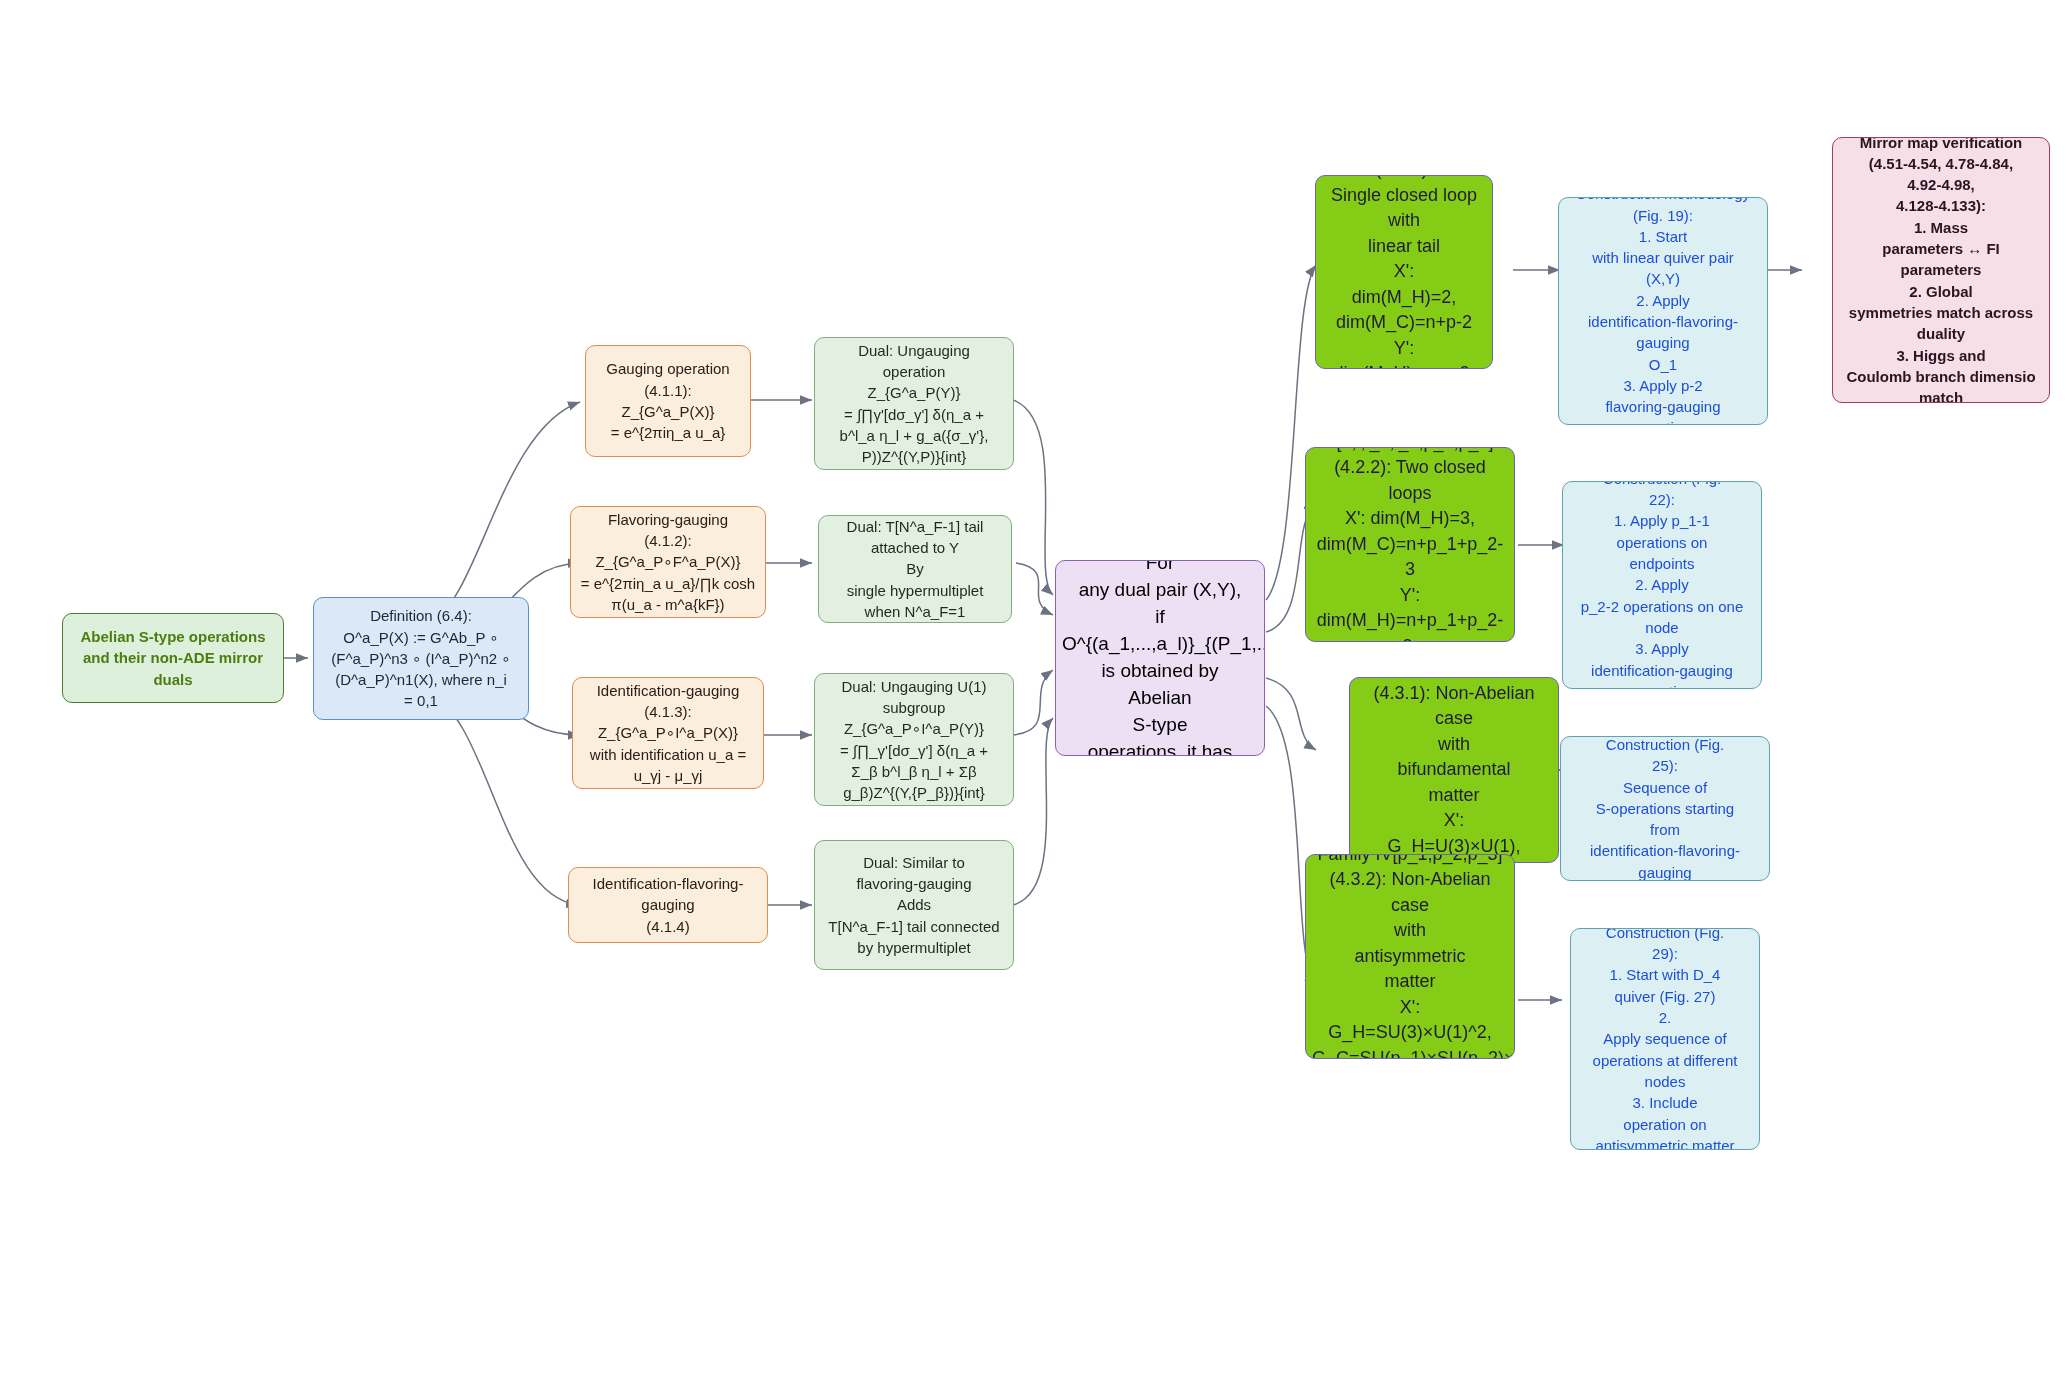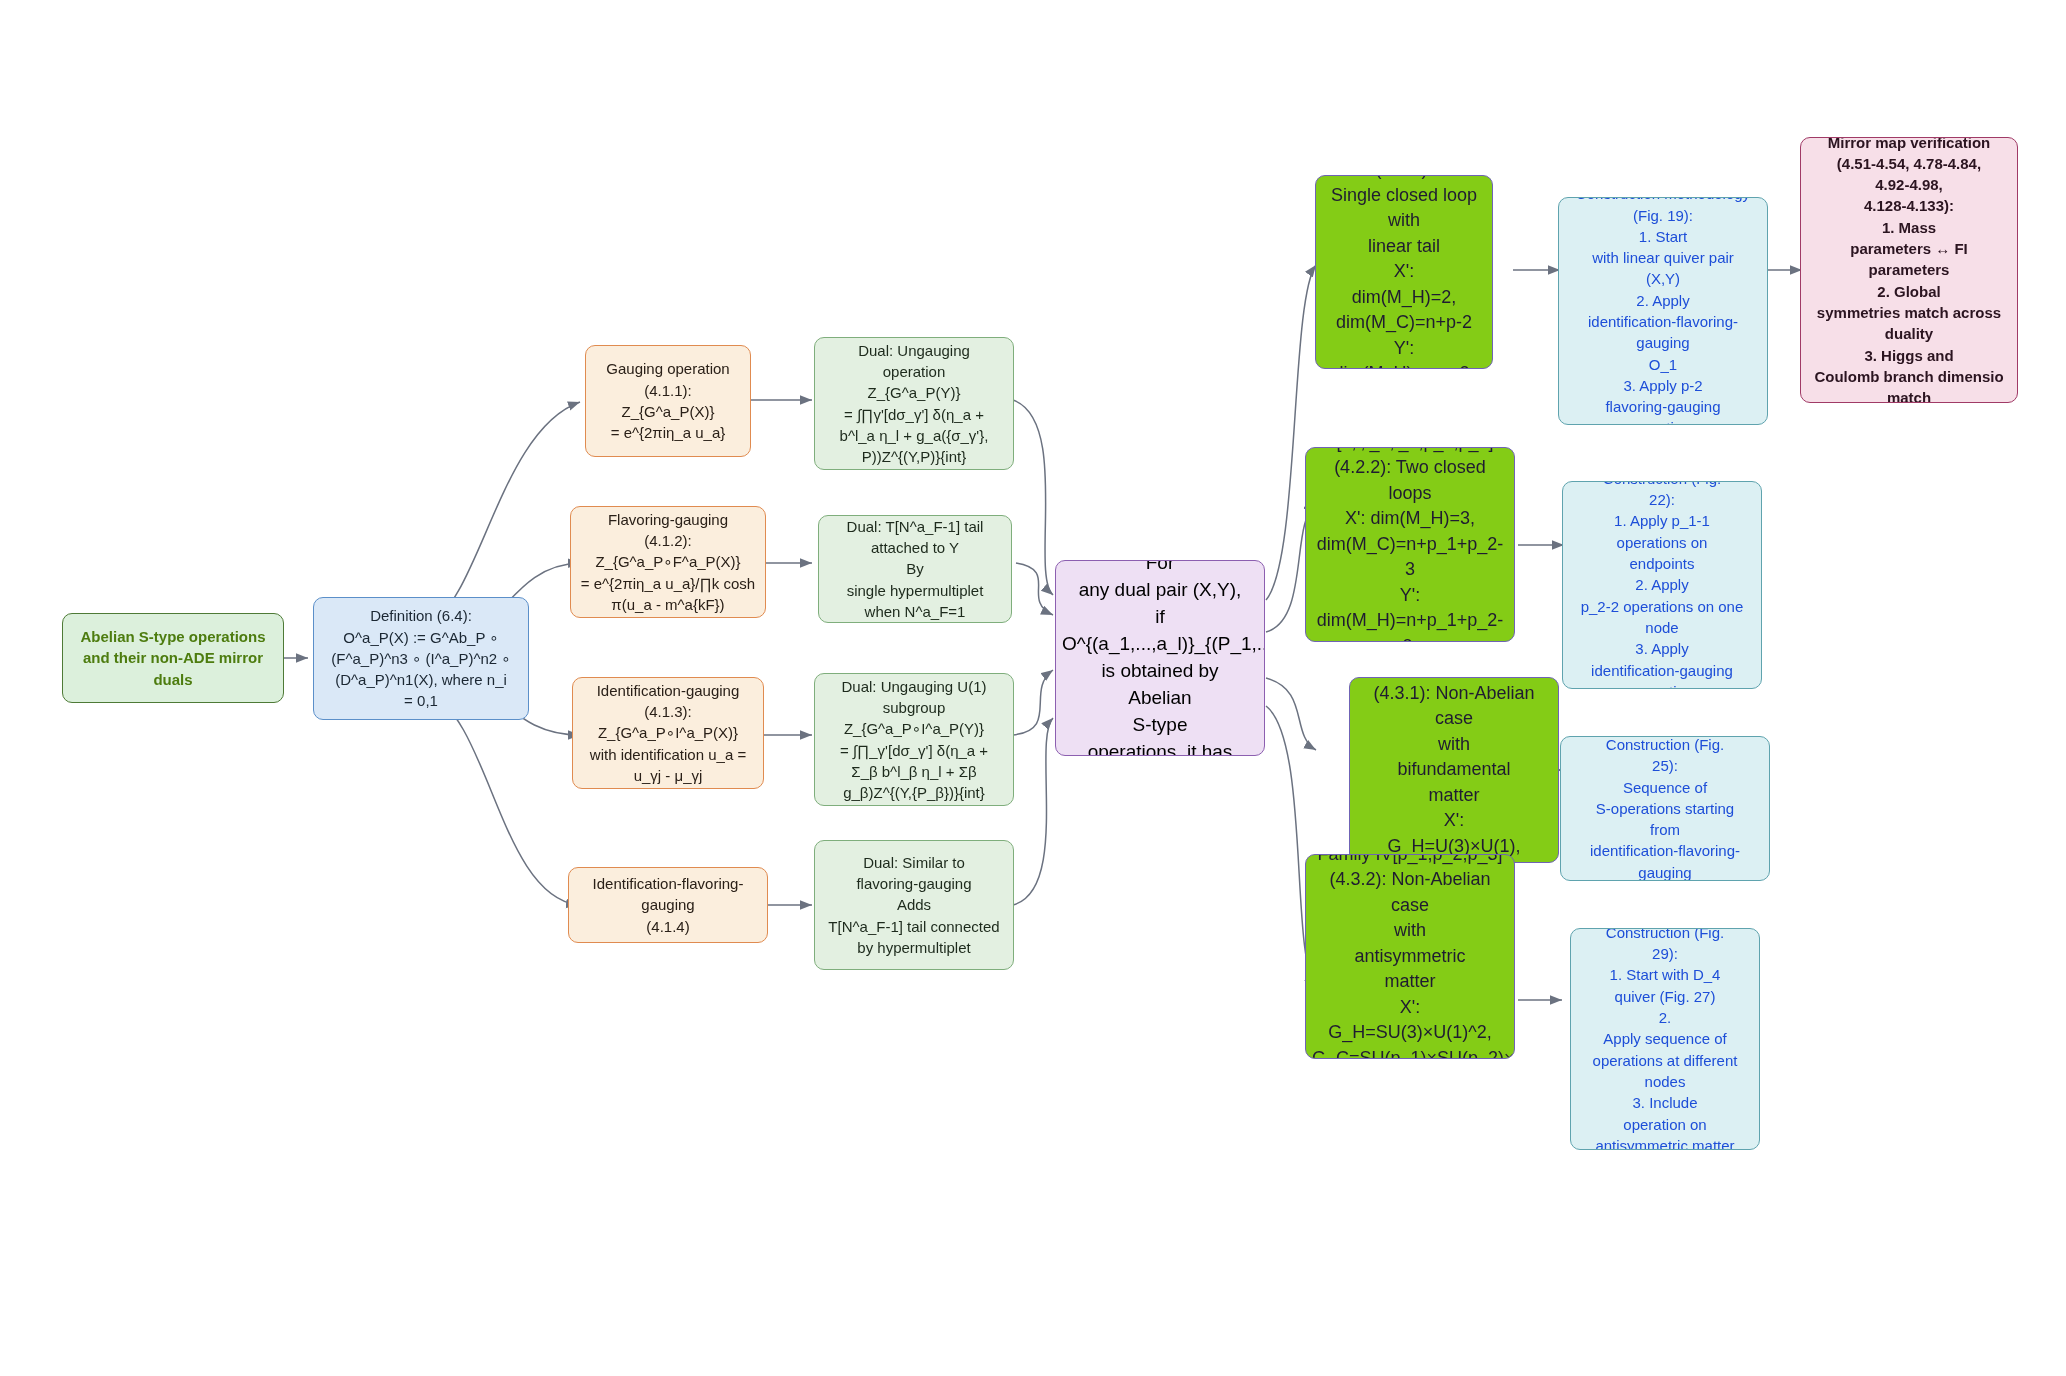--- a/index.html
+++ b/index.html
@@ -11,21 +11,21 @@
         border-style:solid;display:flex;align-items:center;justify-content:center;
         text-align:center;overflow:hidden;padding:8px 6px;}
   .node .txt{width:100%;white-space:pre-line;line-height:1.42;}
   .n-start{background:#dcf0dc;border-color:#4e7a36;color:#4d7c0f;font-weight:bold;font-size:15px;}
   .n-def{background:#dae8f7;border-color:#5b8fc9;color:#1b2733;font-size:15px;}
   .n-op{background:#fbeedd;border-color:#e08b50;color:#2a2018;font-size:15px;}
   .n-dual{background:#e3f0e1;border-color:#7fae7c;color:#1d2a1c;font-size:15px;}
   .n-theorem{background:#eee0f4;border-color:#8c5fb0;color:#000000;font-size:19px;}
   .n-family{background:#84cc16;border-color:#6f63b5;color:#1f1c31;font-size:18px;}
   .n-constr{background:#dcf0f3;border-color:#5fa3ae;color:#1d4ed8;font-size:15px;margin-top:38px;}
-  .n-verify{background:#f7dfe8;border-color:#a03a66;color:#2b1420;font-weight:bold;font-size:15px;}
+  .n-verify{background:#f7dfe8;border-color:#a03a66;color:#2b1420;font-weight:bold;font-size:15px;margin-left:32px;}
 </style>
 </head>
 <body>
 
 <div id="canvas">
 
   <svg class="edges" viewBox="0 0 2066 1376">
     <defs>
       <marker id="ah" markerWidth="9" markerHeight="9" refX="8" refY="3.2" orient="auto">
         <path d="M0,0 L8,3.2 L0,6.4 z" fill="#6b7280"></path>

